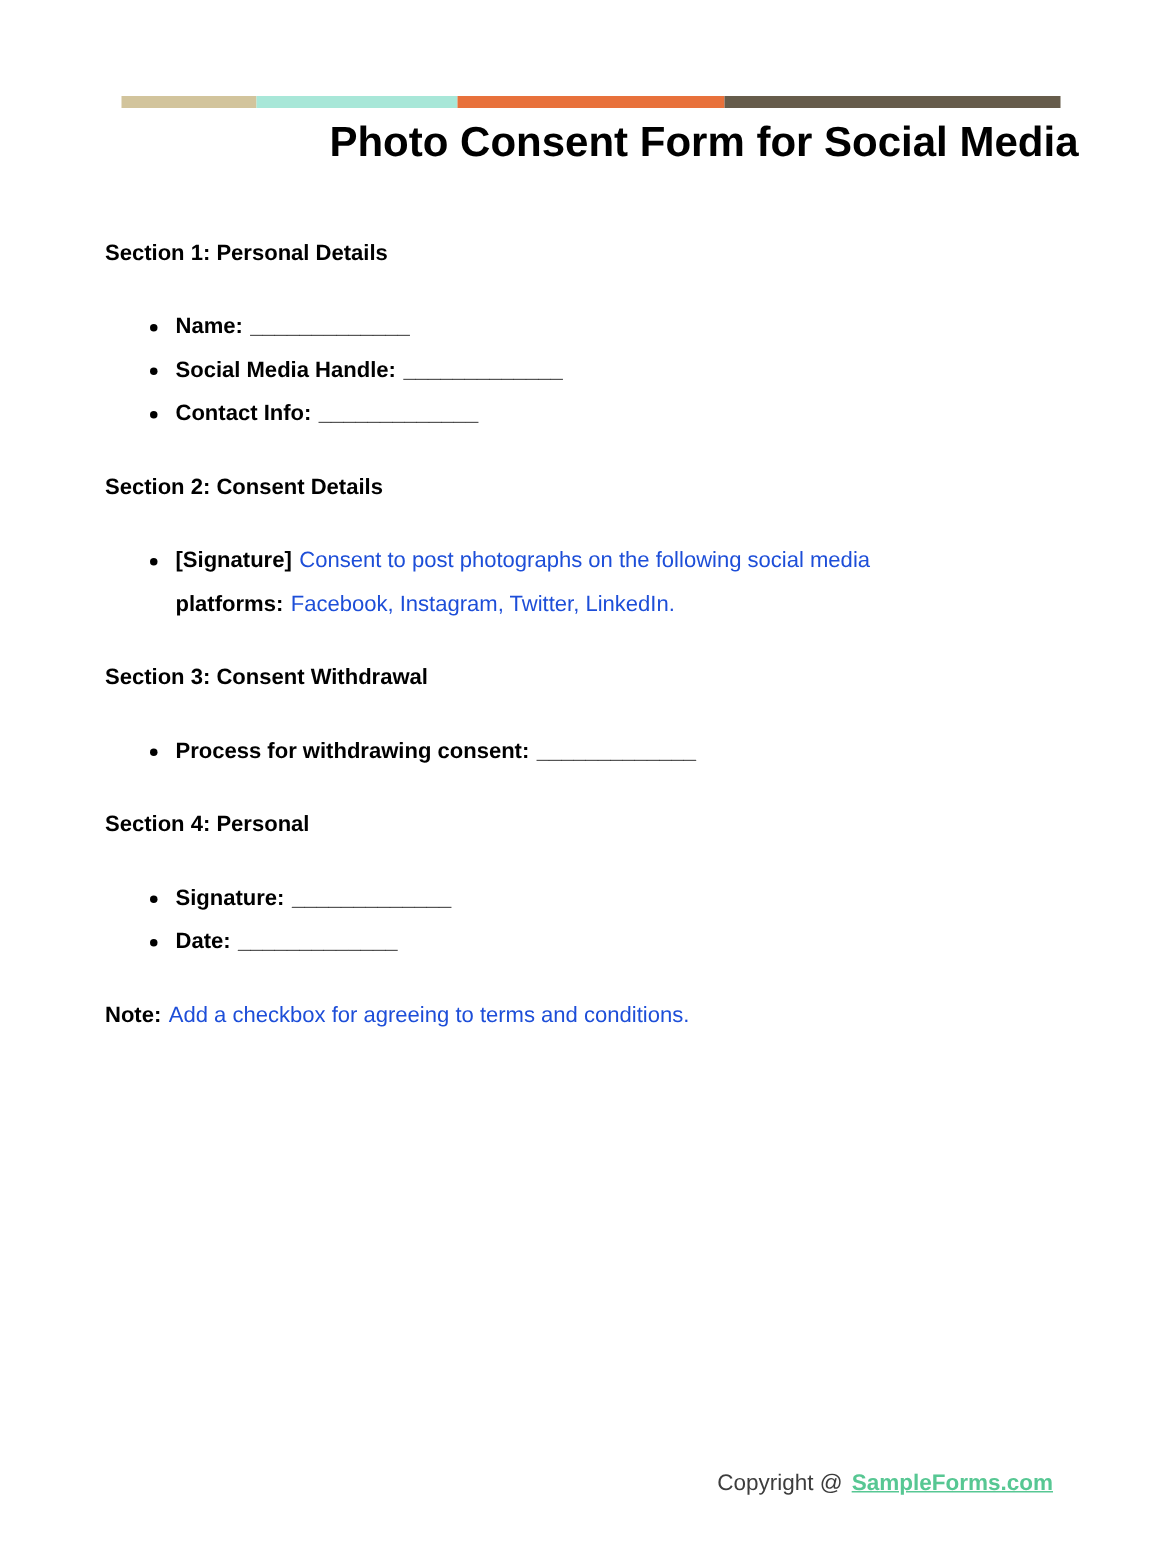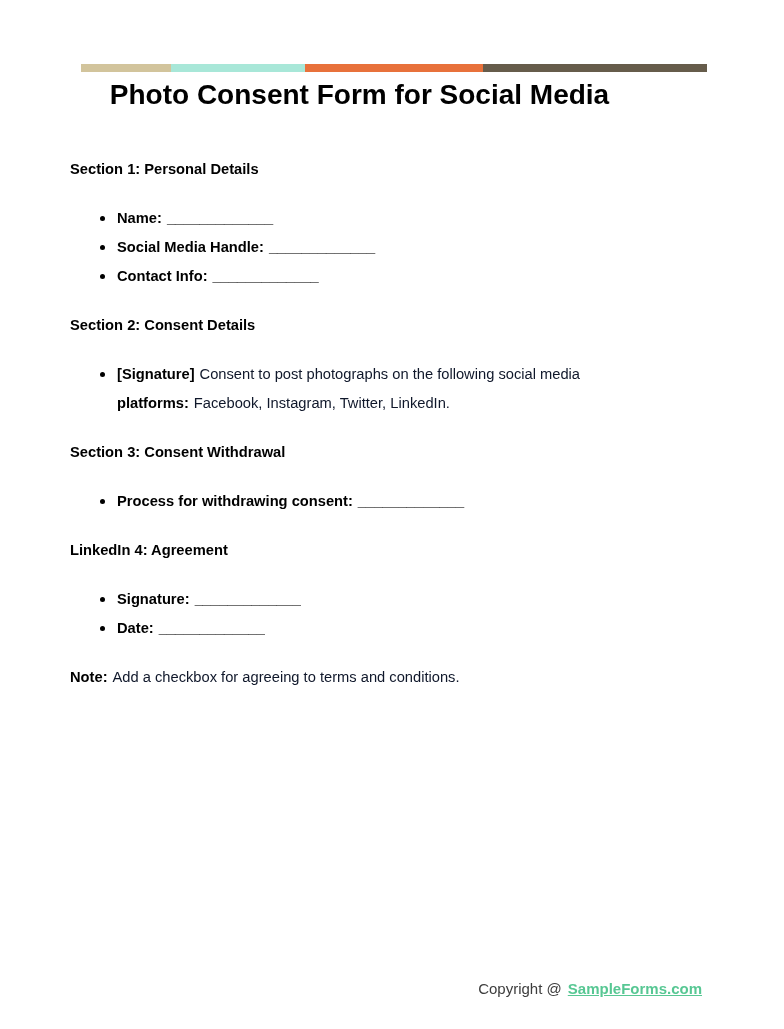--- a/index.html
+++ b/index.html
@@ -24,21 +24,21 @@
   .seg1 { width: 90px; background: #d2c49c; }
   .seg2 { width: 134px; background: #a8e7d8; }
   .seg3 { width: 178px; background: #e8713b; }
   .seg4 { width: 224px; background: #665c4b; }
   .title {
     position: absolute;
     left: 0;
     top: 78px;
     width: 719px;
     margin: 0;
-    text-align: center;
+    text-align: right;
     font-size: 28px;
     line-height: 34px;
     font-weight: bold;
     color: #000000;
   }
   .doc {
     position: absolute;
     left: 70px;
     top: 155px;
     width: 626px;
@@ -57,21 +57,21 @@
     position: absolute;
     left: 30px;
     top: 12px;
     width: 5px;
     height: 5px;
     border-radius: 50%;
     background: #000000;
   }
   .bold { font-weight: bold; color: #000000; }
   .bold.gap { margin-right: 5px; }
-  .reg { color: #0f172a; }
+  .reg { color: #1d4ed8; }
   .note { margin: 20px 0 0 0; }
   .footer {
     position: absolute;
     top: 979px;
     right: 82px;
     font-size: 15px;
     line-height: 20px;
     color: #3d3d3d;
   }
   .footer .prefix { margin-right: 6px; }
@@ -124,21 +124,21 @@
   </div>
 
   <p class="heading">Section 3: Consent Withdrawal</p>
   <div class="list">
     <div class="row">
       <span class="dot"></span>
       <span class="bold gap">Process for withdrawing consent:</span><span class="bold">_____________</span>
     </div>
   </div>
 
-  <p class="heading">LinkedIn 4: Agreement</p>
+  <p class="heading">Section 4: Personal</p>
   <div class="list">
     <div class="row">
       <span class="dot"></span>
       <span class="bold gap">Signature:</span><span class="bold">_____________</span>
     </div>
     <div class="row">
       <span class="dot"></span>
       <span class="bold gap">Date:</span><span class="bold">_____________</span>
     </div>
   </div>

